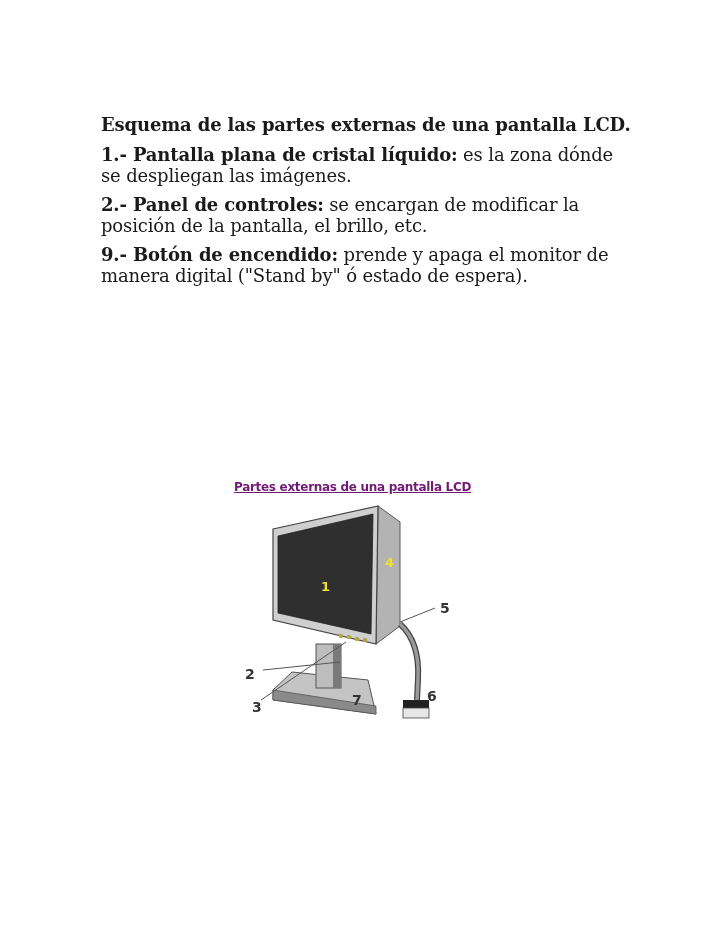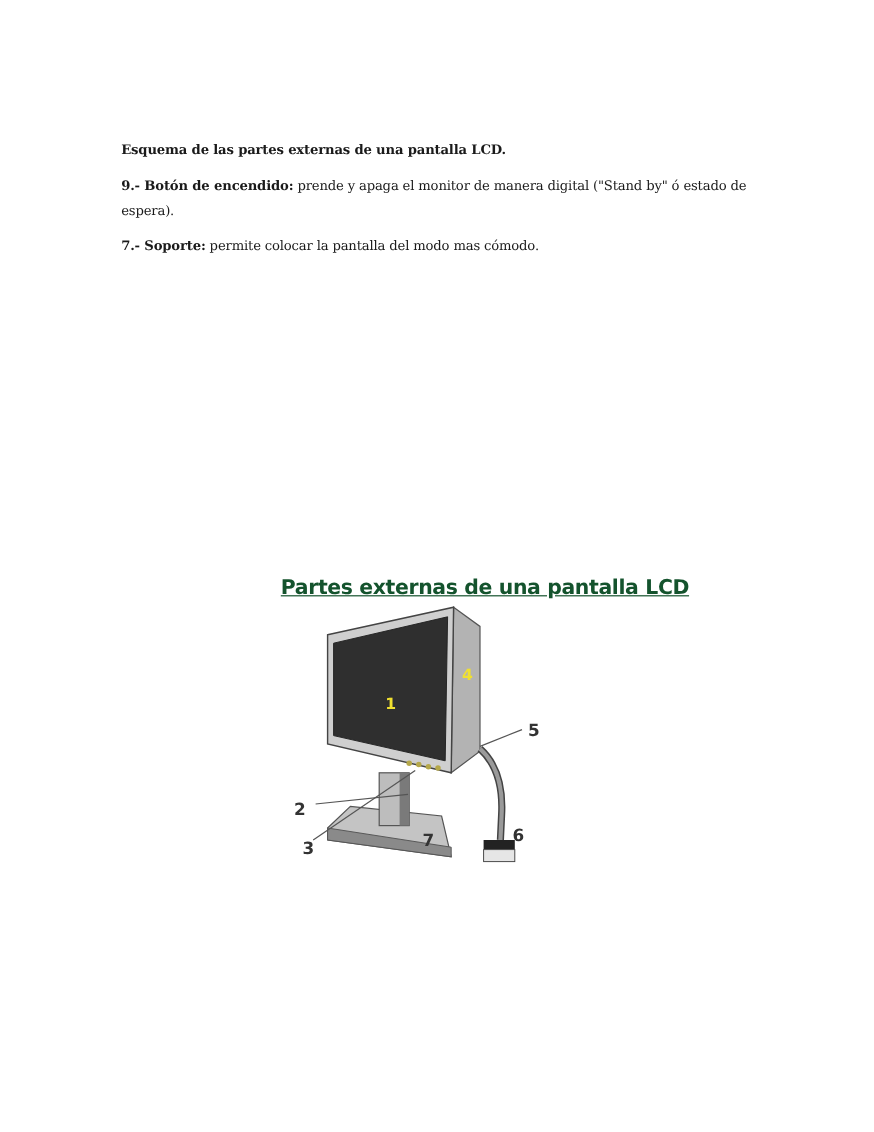--- a/index.html
+++ b/index.html
@@ -4,50 +4,51 @@
   <style>
     html, body { margin: 0; padding: 0; background: #ffffff; }
     body { width: 728px; height: 943px; position: relative; overflow: hidden; }
     .page {
       position: absolute; left: 0; top: 0; width: 728px; height: 943px;
       background: #ffffff;
     }
     .text-block {
       position: absolute; left: 101px; top: 114px; width: 530px;
       font-family: "DejaVu Serif", "Liberation Serif", serif;
-      font-size: 11px; color: #1a1a1a; line-height: 21px;
+      font-size: 18px; color: #1a1a1a; line-height: 21px;
       letter-spacing: -0.15px;
     }
     .doc-heading { font-weight: bold; margin: 0 0 9px 0; }
     .item { margin: 0 0 8px 0; }
     .item b { font-weight: bold; }
     .figure {
       position: absolute; left: 228px; top: 474px; width: 275px; height: 250px;
     }
     .fig-title {
       position: absolute; left: 6px; top: 6px;
       font-family: "DejaVu Sans", "Liberation Sans", sans-serif;
-      font-weight: bold; font-size: 17px; color: #14532d;
+      font-weight: bold; font-size: 12px; color: #701a75;
       text-decoration: underline; letter-spacing: -0.3px; white-space: nowrap;
     }
     .fig-svg { position: absolute; left: 0; top: 0; }
     .callout {
       font-family: "DejaVu Sans", "Liberation Sans", sans-serif; font-weight: bold;
     }
   </style>
 </head>
 <body>
 
 <div class="page">
 
   <div class="text-block">
     <p class="doc-heading">Esquema de las partes externas de una pantalla LCD.</p>
 
+    <p class="item"><b>1.- Pantalla plana de cristal líquido:</b><span> es la zona dónde se despliegan las imágenes.</span></p>
+    <p class="item"><b>2.- Panel de controles:</b><span> se encargan de modificar la posición de la pantalla, el brillo, etc.</span></p>
     <p class="item"><b>9.- Botón de encendido:</b><span> prende y apaga el monitor de manera digital ("Stand by" ó estado de espera).</span></p>
-    <p class="item"><b>7.- Soporte:</b><span> permite colocar la pantalla del modo mas cómodo.</span></p>
   </div>
 
   <div class="figure">
     <svg class="fig-svg" width="275" height="250" viewBox="0 0 275 250">
 
       <polygon points="45,216 64,198 140,206 148,240 45,226" fill="#c4c4c4" stroke="#555" stroke-width="1"></polygon>
       <polygon points="45,216 148,232 148,240 45,226" fill="#8a8a8a" stroke="#555" stroke-width="0.8"></polygon>
 
       <rect x="88" y="170" width="25" height="44" fill="#bdbdbd" stroke="#555" stroke-width="1"></rect>
       <rect x="105" y="170" width="8" height="44" fill="#7a7a7a"></rect>

